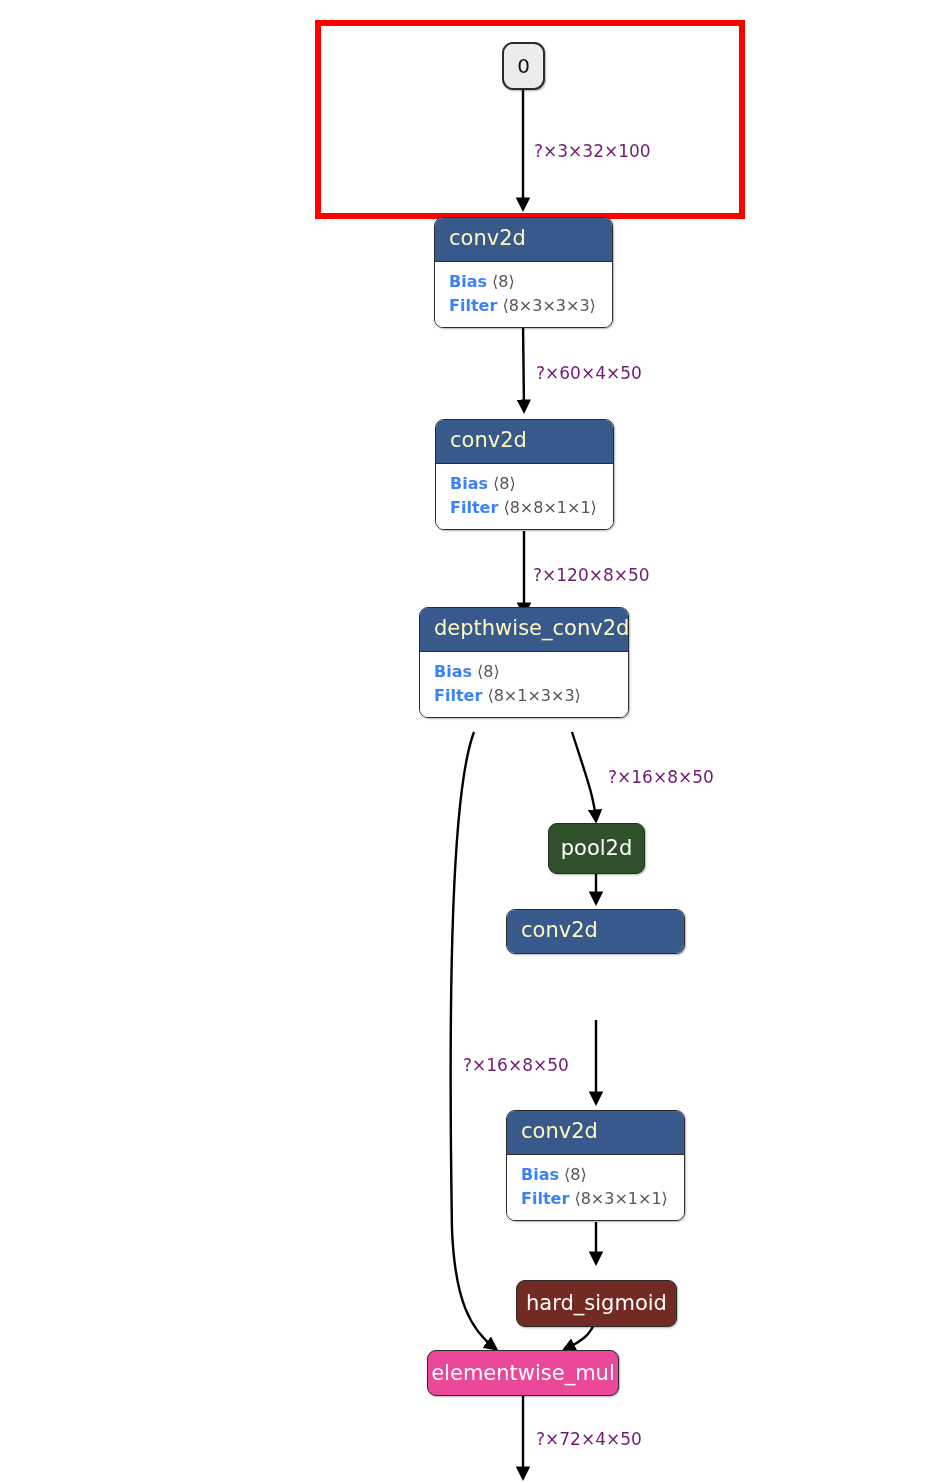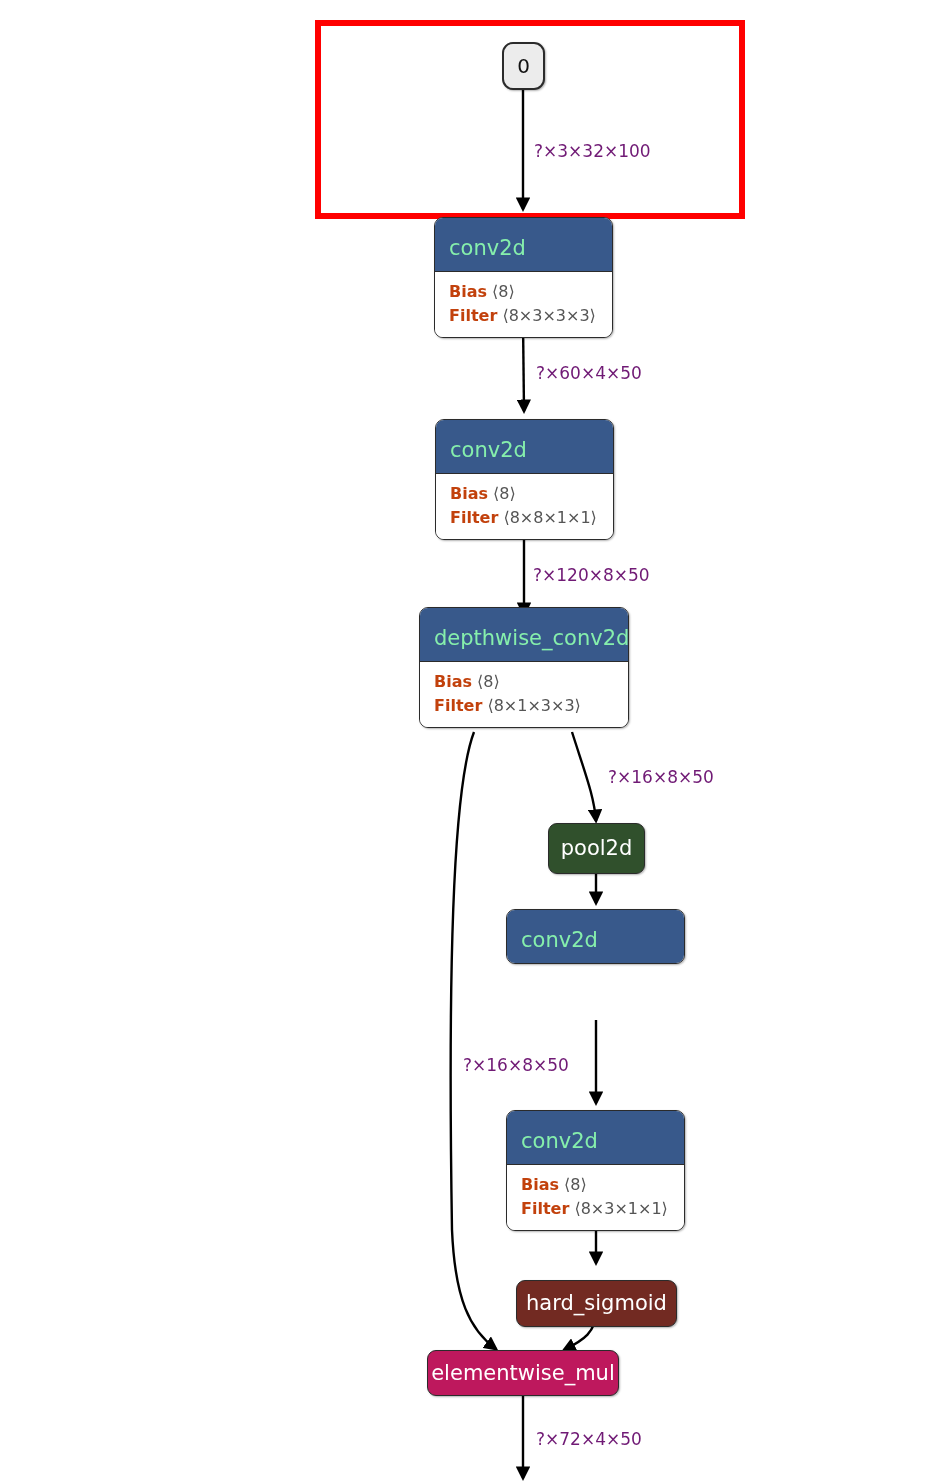--- a/index.html
+++ b/index.html
@@ -36,39 +36,39 @@
 
   
   .op-node {
     border: 1.6px solid #2b2b2b;
     border-radius: 9px;
     background: #ffffff;
     overflow: hidden;
     box-shadow: 1px 1px 2px rgba(0,0,0,0.30);
   }
   .op-header {
-    color: #86efac;
+    color: #fef9c3;
     font-size: 21px;
     line-height: 1;
-    padding: 20px 14px 12px 14px;
+    padding: 10px 14px 12px 14px;
     white-space: nowrap;
   }
   .op-body {
     background: #ffffff;
     border-top: 1.6px solid #2b2b2b;
     padding: 8px 14px 9px 14px;
   }
   .param-row {
     font-size: 16px;
     line-height: 1.5;
     white-space: nowrap;
     color: #555555;
   }
   .param-key {
-    color: #c2410c;
+    color: #3b82f6;
     font-weight: bold;
   }
   .param-val {
     color: #555555;
     font-weight: normal;
   }
 
   
   .pill-node {
     border: 1.6px solid #2b2b2b;
@@ -212,21 +212,21 @@
         <span class="param-key">Filter</span>
         <span class="param-val">⟨8×3×1×1⟩</span>
       </div>
     </div>
   </div>
 
   <div class="node pill-node" style="left:516px; top:1264px; width:161px; height:47px; background:#722a22;margin-top:16px;">
     <span>hard_sigmoid</span>
   </div>
 
-  <div class="node pill-node" style="left:427px; top:1350px; width:192px; height:46px; background:#be185d;">
+  <div class="node pill-node" style="left:427px; top:1350px; width:192px; height:46px; background:#ec4899;">
     <span>elementwise_mul</span>
   </div>
 
   <div class="edge-label" style="left:534px; top:141px;">?×3×32×100</div>
 
   <div class="edge-label" style="left:536px; top:363px;">?×60×4×50</div>
 
   <div class="edge-label" style="left:533px; top:565px;">?×120×8×50</div>
 
   <div class="edge-label" style="left:608px; top:767px;">?×16×8×50</div>

